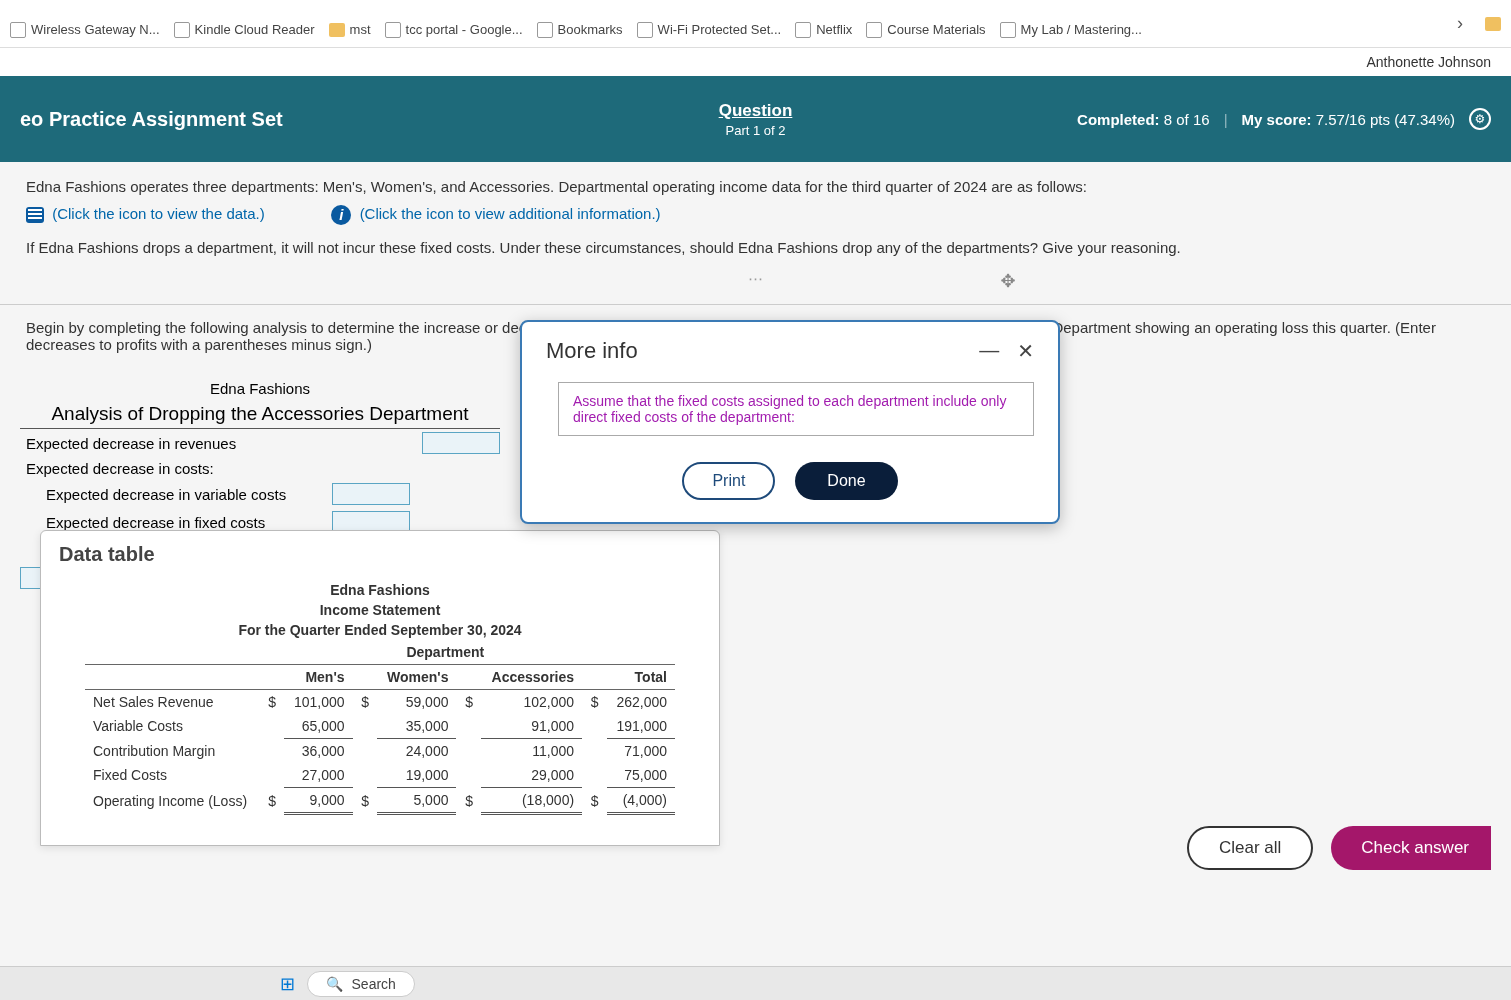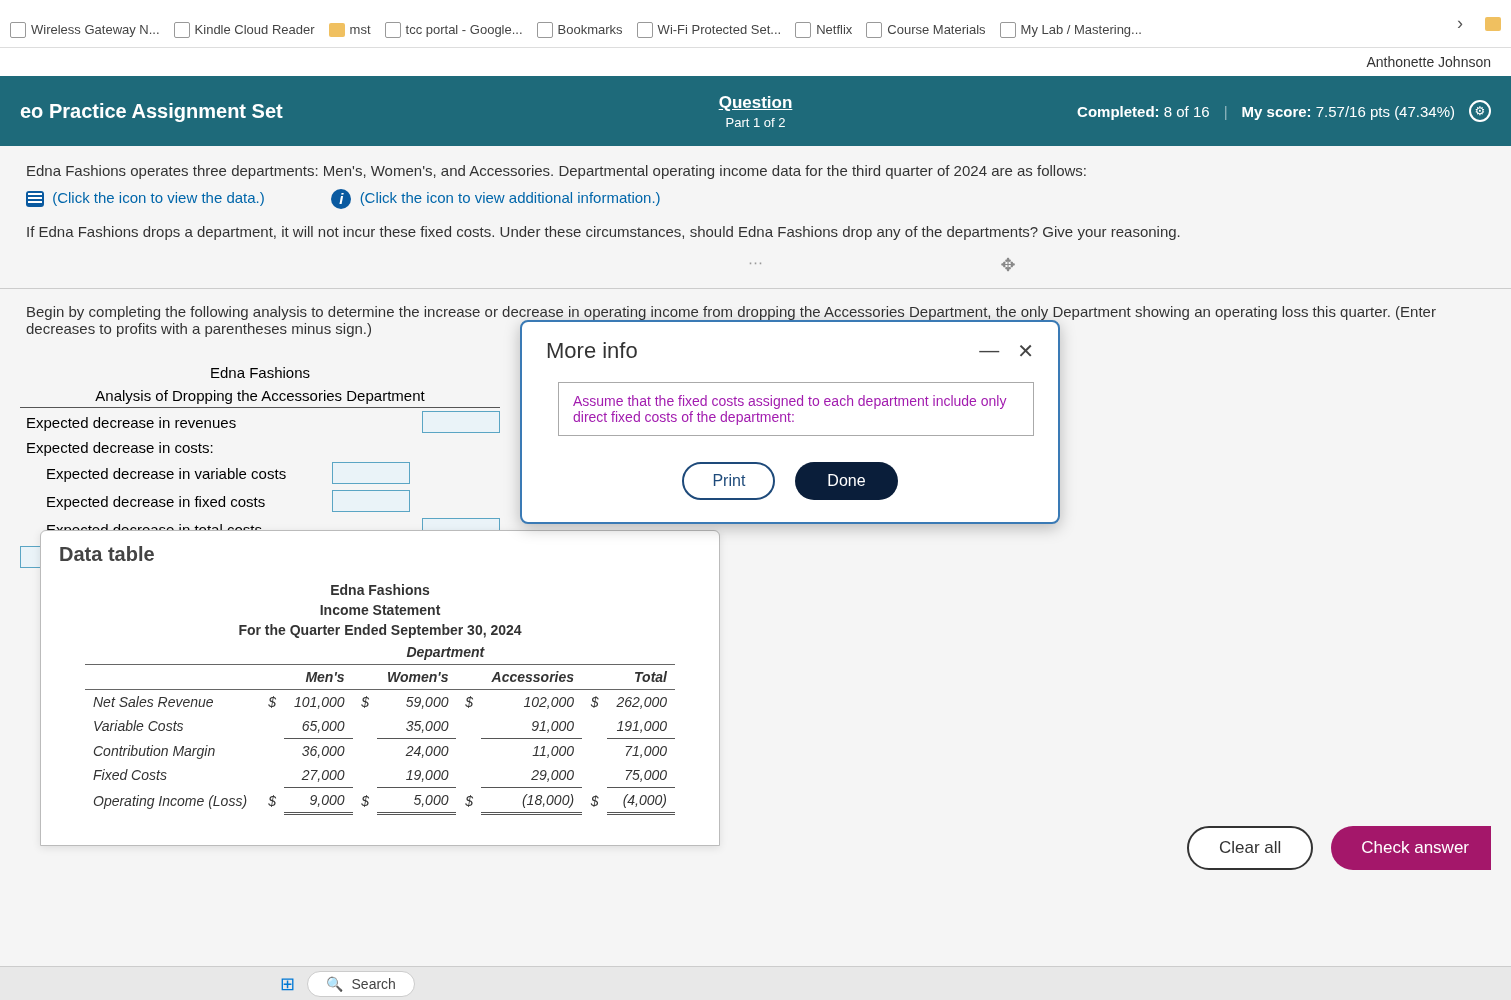--- a/index.html
+++ b/index.html
@@ -10,21 +10,21 @@
   .bookmark-item { display: flex; align-items: center; gap: 5px; cursor: pointer; white-space: nowrap; margin-top: 12px; }
   .bookmark-icon { width: 16px; height: 16px; border: 1px solid #999; border-radius: 2px; display: inline-block; }
   .folder-icon { width: 16px; height: 14px; background: #f0c060; border-radius: 2px; display: inline-block; }
   .bm-spacer { flex: 1; }
   .bm-chevron { font-size: 18px; color: #555; padding: 0 8px; }
 
   
   .user-bar { height: 28px; background: #fff; display: flex; justify-content: flex-end; align-items: center; padding: 0 20px; font-size: 14px; color: #333; }
 
   
-  .header-teal { background: #1e6a7a; color: #fff; display: flex; align-items: center; padding: 4px 20px; height: 70px; position: relative; }
+  .header-teal { background: #1e6a7a; color: #fff; display: flex; align-items: center; padding: 4px 20px; height: 86px; position: relative; }
   .header-left { font-size: 20px; font-weight: bold; }
   .header-center { position: absolute; left: 50%; transform: translateX(-50%); text-align: center; }
   .header-center .q-title { font-size: 17px; font-weight: bold; text-decoration: underline;}
   .header-center .q-part { font-size: 13px; margin-top: 2px; }
   .header-right { margin-left: auto; display: flex; align-items: center; gap: 14px; font-size: 15px; }
   .header-right strong { font-weight: bold; }
   .gear-icon { width: 22px; height: 22px; border: 2px solid #fff; border-radius: 50%; display: flex; align-items: center; justify-content: center; font-size: 12px; }
 
   
   .q-body { padding: 14px 26px; font-size: 15px; color: #333; line-height: 1.5; border-bottom: 1px solid #ccc; position: relative; }
@@ -34,33 +34,33 @@
   .info-icon { display: inline-block; width: 20px; height: 20px; background: #0a5aa0; color: #fff; border-radius: 50%; text-align: center; line-height: 20px; font-weight: bold; font-style: italic; vertical-align: middle; margin-right: 4px; }
   .divider-dots { text-align:center; color:#999; margin-top:8px; position:relative;}
   .grip-handle { position:absolute; right: 50%; margin-right:-260px; top:0; color:#888; font-size:18px;}
 
   
   .instruction { padding: 14px 26px; font-size: 15px; color: #333; }
 
   
   .analysis-wrap { margin: 10px 20px 0 20px; width: 480px; }
   .analysis-wrap .title-row { text-align: center; font-size: 15px; padding: 3px 0;}
-  .analysis-wrap .subtitle-row { text-align: center; font-size: 15px; padding: 3px 0; border-bottom: 1px solid #555;}
+  .analysis-wrap .subtitle-row { text-align: center; font-size: 19px; padding: 3px 0; border-bottom: 1px solid #555;}
   .analysis-row { display: flex; align-items: center; font-size: 15px; padding: 3px 0; }
   .analysis-label { flex: 1; padding-left: 6px;}
   .analysis-label.indent { padding-left: 26px; }
   .analysis-input { width: 78px; height: 22px; border: 1px solid #5aa5c4; background: #eaf3f8; }
   .analysis-input.sel { width: 120px; }
 
   
   .data-panel { position: absolute; left: 40px; top: 530px; width: 680px; background: #fff; border: 1px solid #bbb; border-radius: 6px 6px 0 0; padding: 12px 18px 30px 18px; box-shadow: 0 2px 8px rgba(0,0,0,0.1);}
   .data-panel-title { font-size: 20px; font-weight: 700; color: #444; margin-bottom: 14px; }
   .income-stmt { width: 590px; margin: 0 auto; }
   .is-head { text-align: center; font-size: 14px; font-weight: bold; padding: 2px 0; color: #333;}
-  .is-table { width: 100%; border-collapse: collapse; font-size: 14px; color: #333; font-style: italic; }
+  .is-table { width: 100%; border-collapse: collapse; font-size: 14px; color: #333; }
   .is-table th, .is-table td { padding: 4px 8px; text-align: right; }
   .is-table th { font-weight: bold; border-bottom: 1px solid #666;}
   .is-table td.label { text-align: left; font-weight: 500;}
   .is-table tr.underline td.num { border-bottom: 1px solid #555; }
   .is-table tr.dblunderline td.num { border-bottom: 3px double #555; }
   .dept-header th { text-align: center; }
 
   
   .modal { position: absolute; left: 520px; top: 320px; width: 540px; background: #fff; border: 2px solid #3a7ab5; border-radius: 8px; box-shadow: 0 4px 16px rgba(0,0,0,0.25); z-index: 50; }
   .modal-header { display: flex; align-items: center; justify-content: space-between; padding: 16px 24px 10px 24px; }

